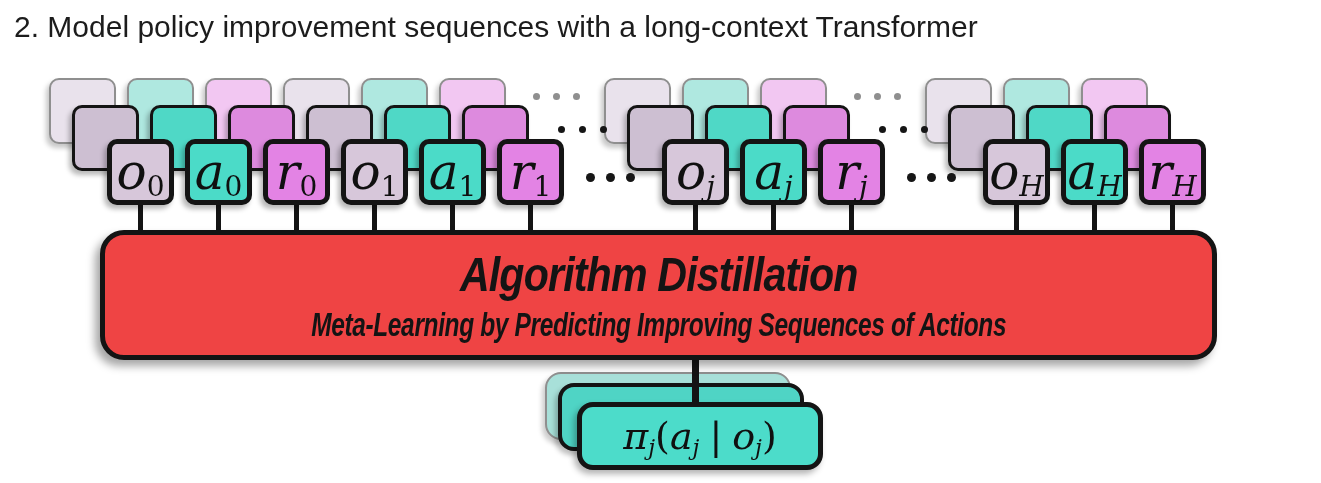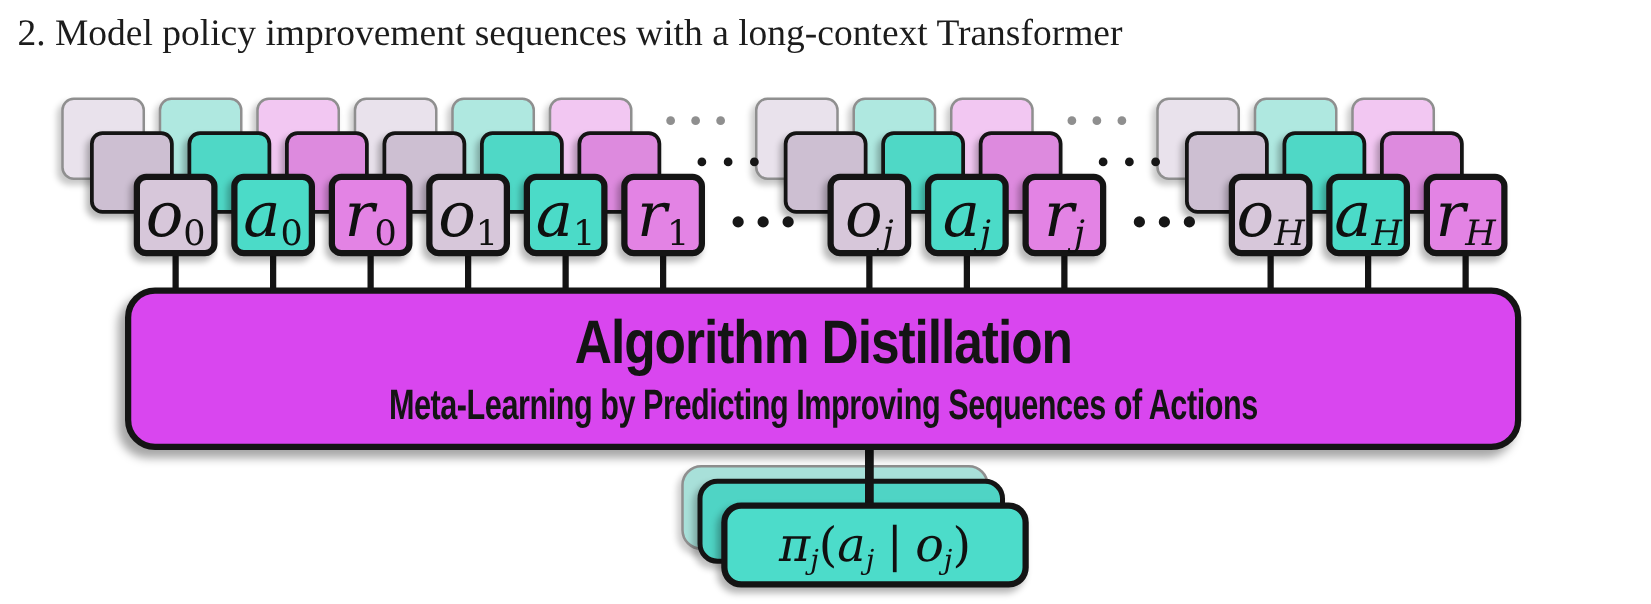--- a/index.html
+++ b/index.html
@@ -1,20 +1,20 @@
 <!DOCTYPE html>
 <html><head>
 <meta charset="utf-8">
 <style>
   html,body{margin:0;padding:0;background:#ffffff;}
   .stage{position:relative;width:1321px;height:483px;background:#ffffff;overflow:hidden;
          font-family:"Liberation Sans",sans-serif;}
   .fig-title{position:absolute;left:14px;top:10px;white-space:nowrap;
 
-             font-family:Liberation Serif, serif;font-size:30px;color:#1c1c1c;}
+             font-family:Liberation Sans, sans-serif;font-size:30px;color:#1c1c1c;}
   
   .card{position:absolute;width:67px;height:66px;border-radius:10px;box-sizing:border-box;}
   .card.back{border:2px solid #8f8f8f;z-index:1;box-shadow:-3px 4px 5px rgba(0,0,0,0.22);}
   .card.mid{border:3.5px solid #141414;z-index:2;box-shadow:-3px 4px 5px rgba(0,0,0,0.28);}
   .card.front{border:5px solid #141414;z-index:4;display:flex;align-items:center;justify-content:center;
               box-shadow:-3px 4px 5px rgba(0,0,0,0.28);}
   .tok-label{display:flex;align-items:baseline;color:#101010;}
   .tok-base{font-family:"DejaVu Serif",serif;font-style:italic;font-size:50px;line-height:1;}
   .tok-sub{font-family:"DejaVu Serif",serif;font-size:28px;line-height:1;transform:translateY(7px);}
   .tok-sub.it{font-style:italic;}
@@ -174,21 +174,21 @@
       <div class="card mid" style="left: 1104px; top: 105px; background: rgb(221, 138, 222);"></div>
       <div class="tick" style="left: 1169.5px; top: 201px; height: 35px;"></div>
       <div class="card front" style="left: 1139px; top: 139px; background: rgb(227, 131, 228);">
         <div class="tok-label">
           <span class="tok-base">r</span>
           <span class="tok-sub it">H</span>
         </div>
       </div>
     </div>
 
-  <div class="ad-box" id="ad-box" style="background: #d946ef;">
+  <div class="ad-box" id="ad-box" style="background: #ef4444; font-style: italic;">
     <div class="ad-title">Algorithm Distillation</div>
     <div class="ad-sub">Meta-Learning by Predicting Improving Sequences of Actions</div>
   </div>
 
   <div class="policy-line"></div>
   <div class="pi-card pi-back" id="pi-back" style="background: rgb(168, 224, 217);"></div>
   <div class="pi-card pi-mid" id="pi-mid" style="background: rgb(79, 212, 197);"></div>
   <div class="pi-card pi-front" id="pi-front" style="background: rgb(76, 220, 202);">
     <div class="pi-label">
       <span class="m it">π</span>

